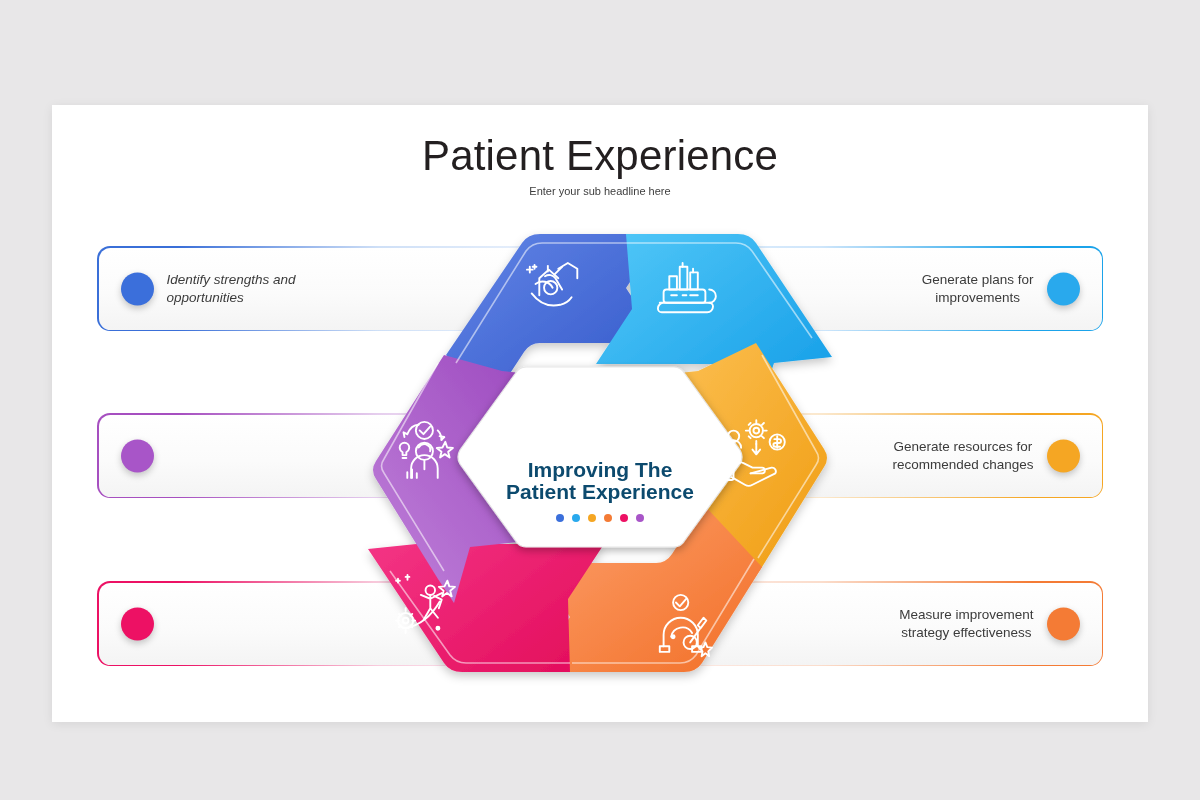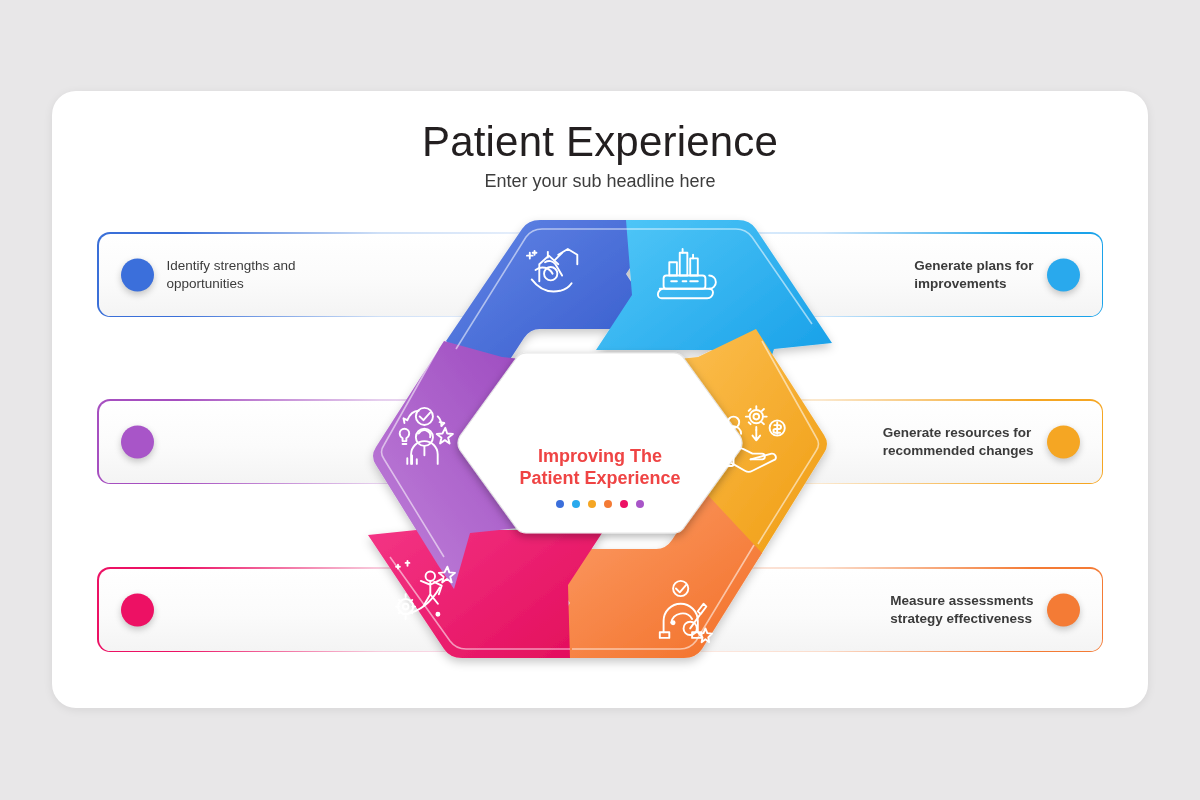--- a/index.html
+++ b/index.html
@@ -4,37 +4,36 @@
 <style>
   html,body{margin:0;padding:0;}
   body{
     width:1200px;height:800px;
     background:#e8e7e8;
     font-family:"Liberation Sans", sans-serif;
     overflow:hidden;
   }
   #slide{
     position:absolute;
-    left:52px; top:91px;
+    left:52px; top:105px;
     width:1096px; height:617px;
     background:#ffffff;
     box-shadow:0 2px 10px rgba(0,0,0,.08);
-    border-radius:24px;
   }
   
   #title{
     position:absolute; left:0; top:27px; width:100%;
     text-align:center;
     font-size:42px; font-weight:400; color:#231f20;
     letter-spacing:.2px;
   }
   #subtitle{
     position:absolute; left:0; top:80px; width:100%;
     text-align:center;
-    font-size:18px; color:#3d3d3d; font-weight:400;
+    font-size:11px; color:#3d3d3d; font-weight:400;
   }
   
   .rowpanel{
     position:absolute;
     left:45px; width:1006px; height:85px;
     border-radius:13px;
     padding:1.5px;
     box-sizing:border-box;
   }
   .rowpanel .inner{
@@ -52,39 +51,39 @@
     width:33px;height:33px;border-radius:50%;
     box-shadow:0 3px 7px rgba(0,0,0,.22);
   }
   .dot.left{ left:22px; }
   .dot.right{ right:22px; }
   .ptext{
     position:absolute; top:50%; transform:translateY(-50%);
     font-size:13.5px; line-height:18px; color:#3b3b3b;
     white-space:pre-line;
   }
-  .ptext.left{ left:68px; text-align:left; }
-  .ptext.right{ right:68px; text-align:left;font-weight:bold; }
+  .ptext.left{ left:68px; text-align:left;font-style:italic; }
+  .ptext.right{ right:68px; text-align:center; }
 
   
   #cycle{
     position:absolute;
     left:calc(50% - 274px); top:118px;
     width:548px; height:470px;
   }
   #cycle svg{ display:block; width:548px; height:470px; overflow:visible;}
 
   #centerbox{
     position:absolute;
     left:50%; top:236px; transform:translateX(-50%);
     width:250px; text-align:center;
     pointer-events:none;
   }
   #centertext{
-    font-size:18px; font-weight:bold; color:#ef4444;
+    font-size:21px; font-weight:bold; color:#0c4a6e;
     line-height:22px; white-space:pre-line;
   }
   #centerdots{
     margin-top:11px;
     display:flex; justify-content:center; gap:8px;
   }
   #centerdots span{ width:8px;height:8px;border-radius:50%; display:block;}
 </style>
 </head>
 <body>
@@ -111,21 +110,21 @@
       <div class="dot right" style="background:#f5a623"></div>
       <div class="ptext right">Generate resources  for
 recommended changes</div>
     </div>
   </div>
 
   <div class="rowpanel" id="row3">
     <div class="inner">
       <div class="dot left" style="background:#ed1164"></div>
       <div class="dot right" style="background:#f47b35"></div>
-      <div class="ptext right">Measure assessments
+      <div class="ptext right">Measure improvement
 strategy effectiveness</div>
     </div>
   </div>
 
   <div id="cycle">
     <svg viewBox="0 0 548 470" xmlns="http://www.w3.org/2000/svg">
       <defs>
         <linearGradient id="gTL" x1="0" y1="0" x2="1" y2="1">
           <stop offset="0" stop-color="#6285e6"></stop>
             <stop offset="1" stop-color="#3257c9"></stop>

